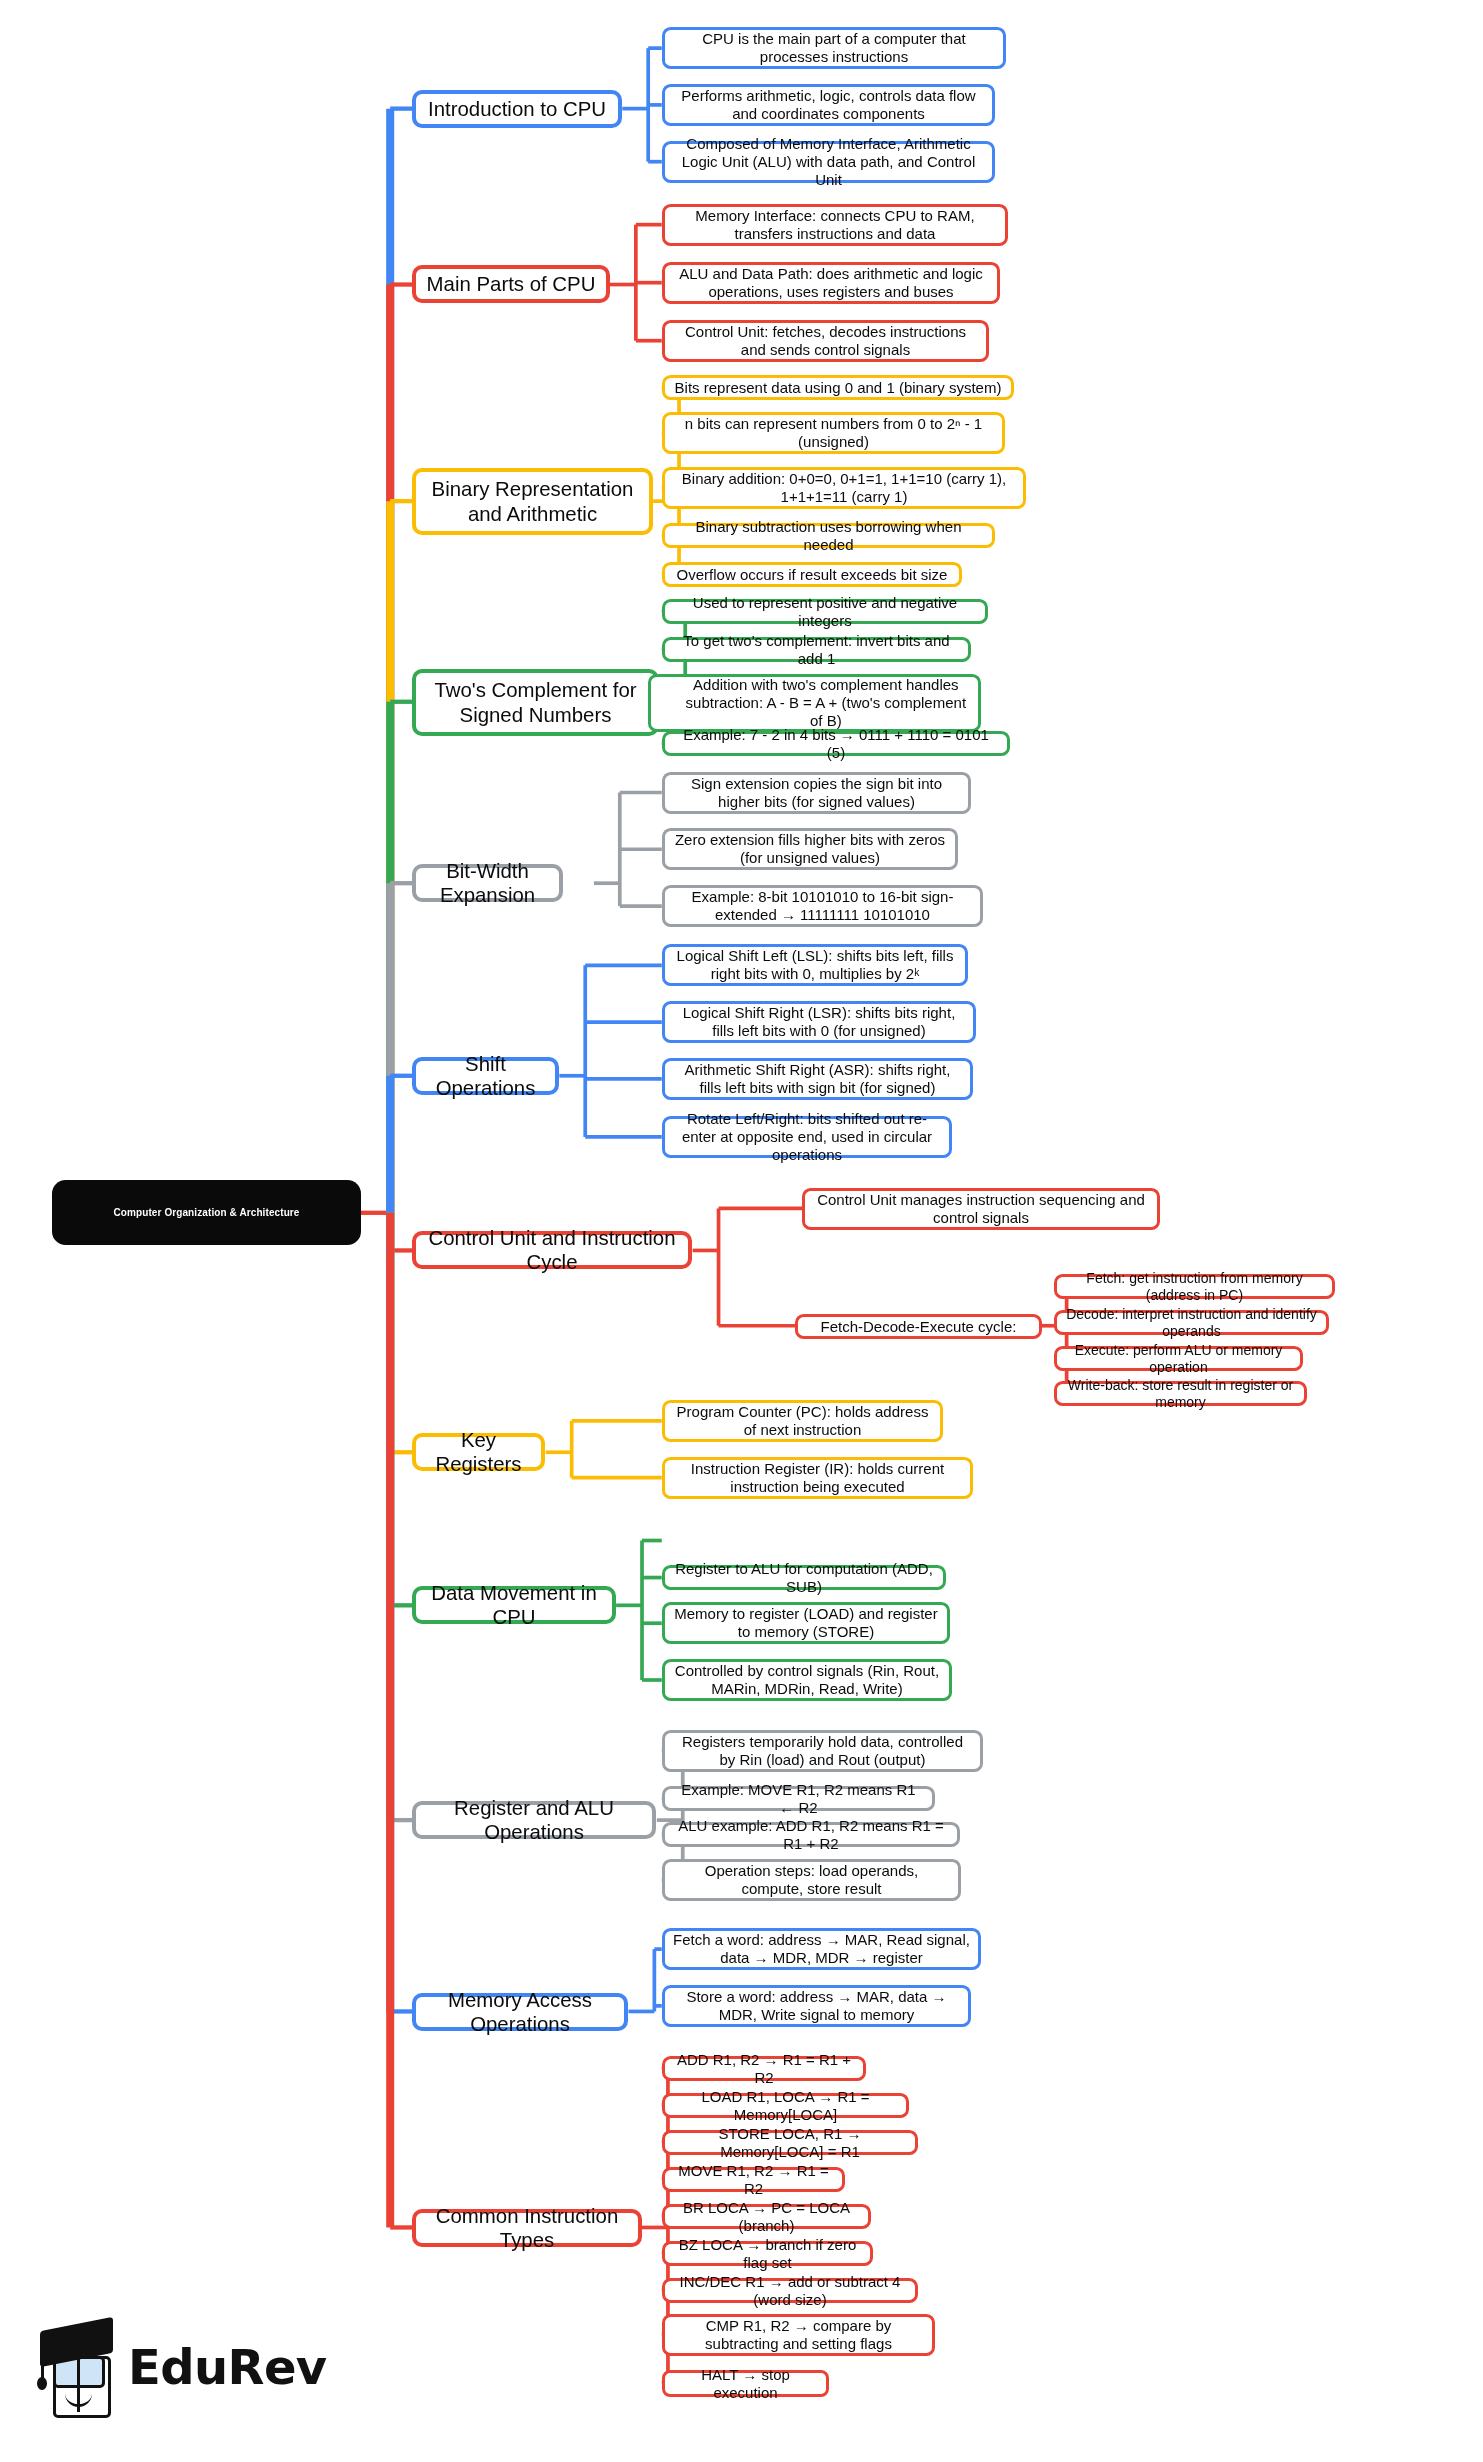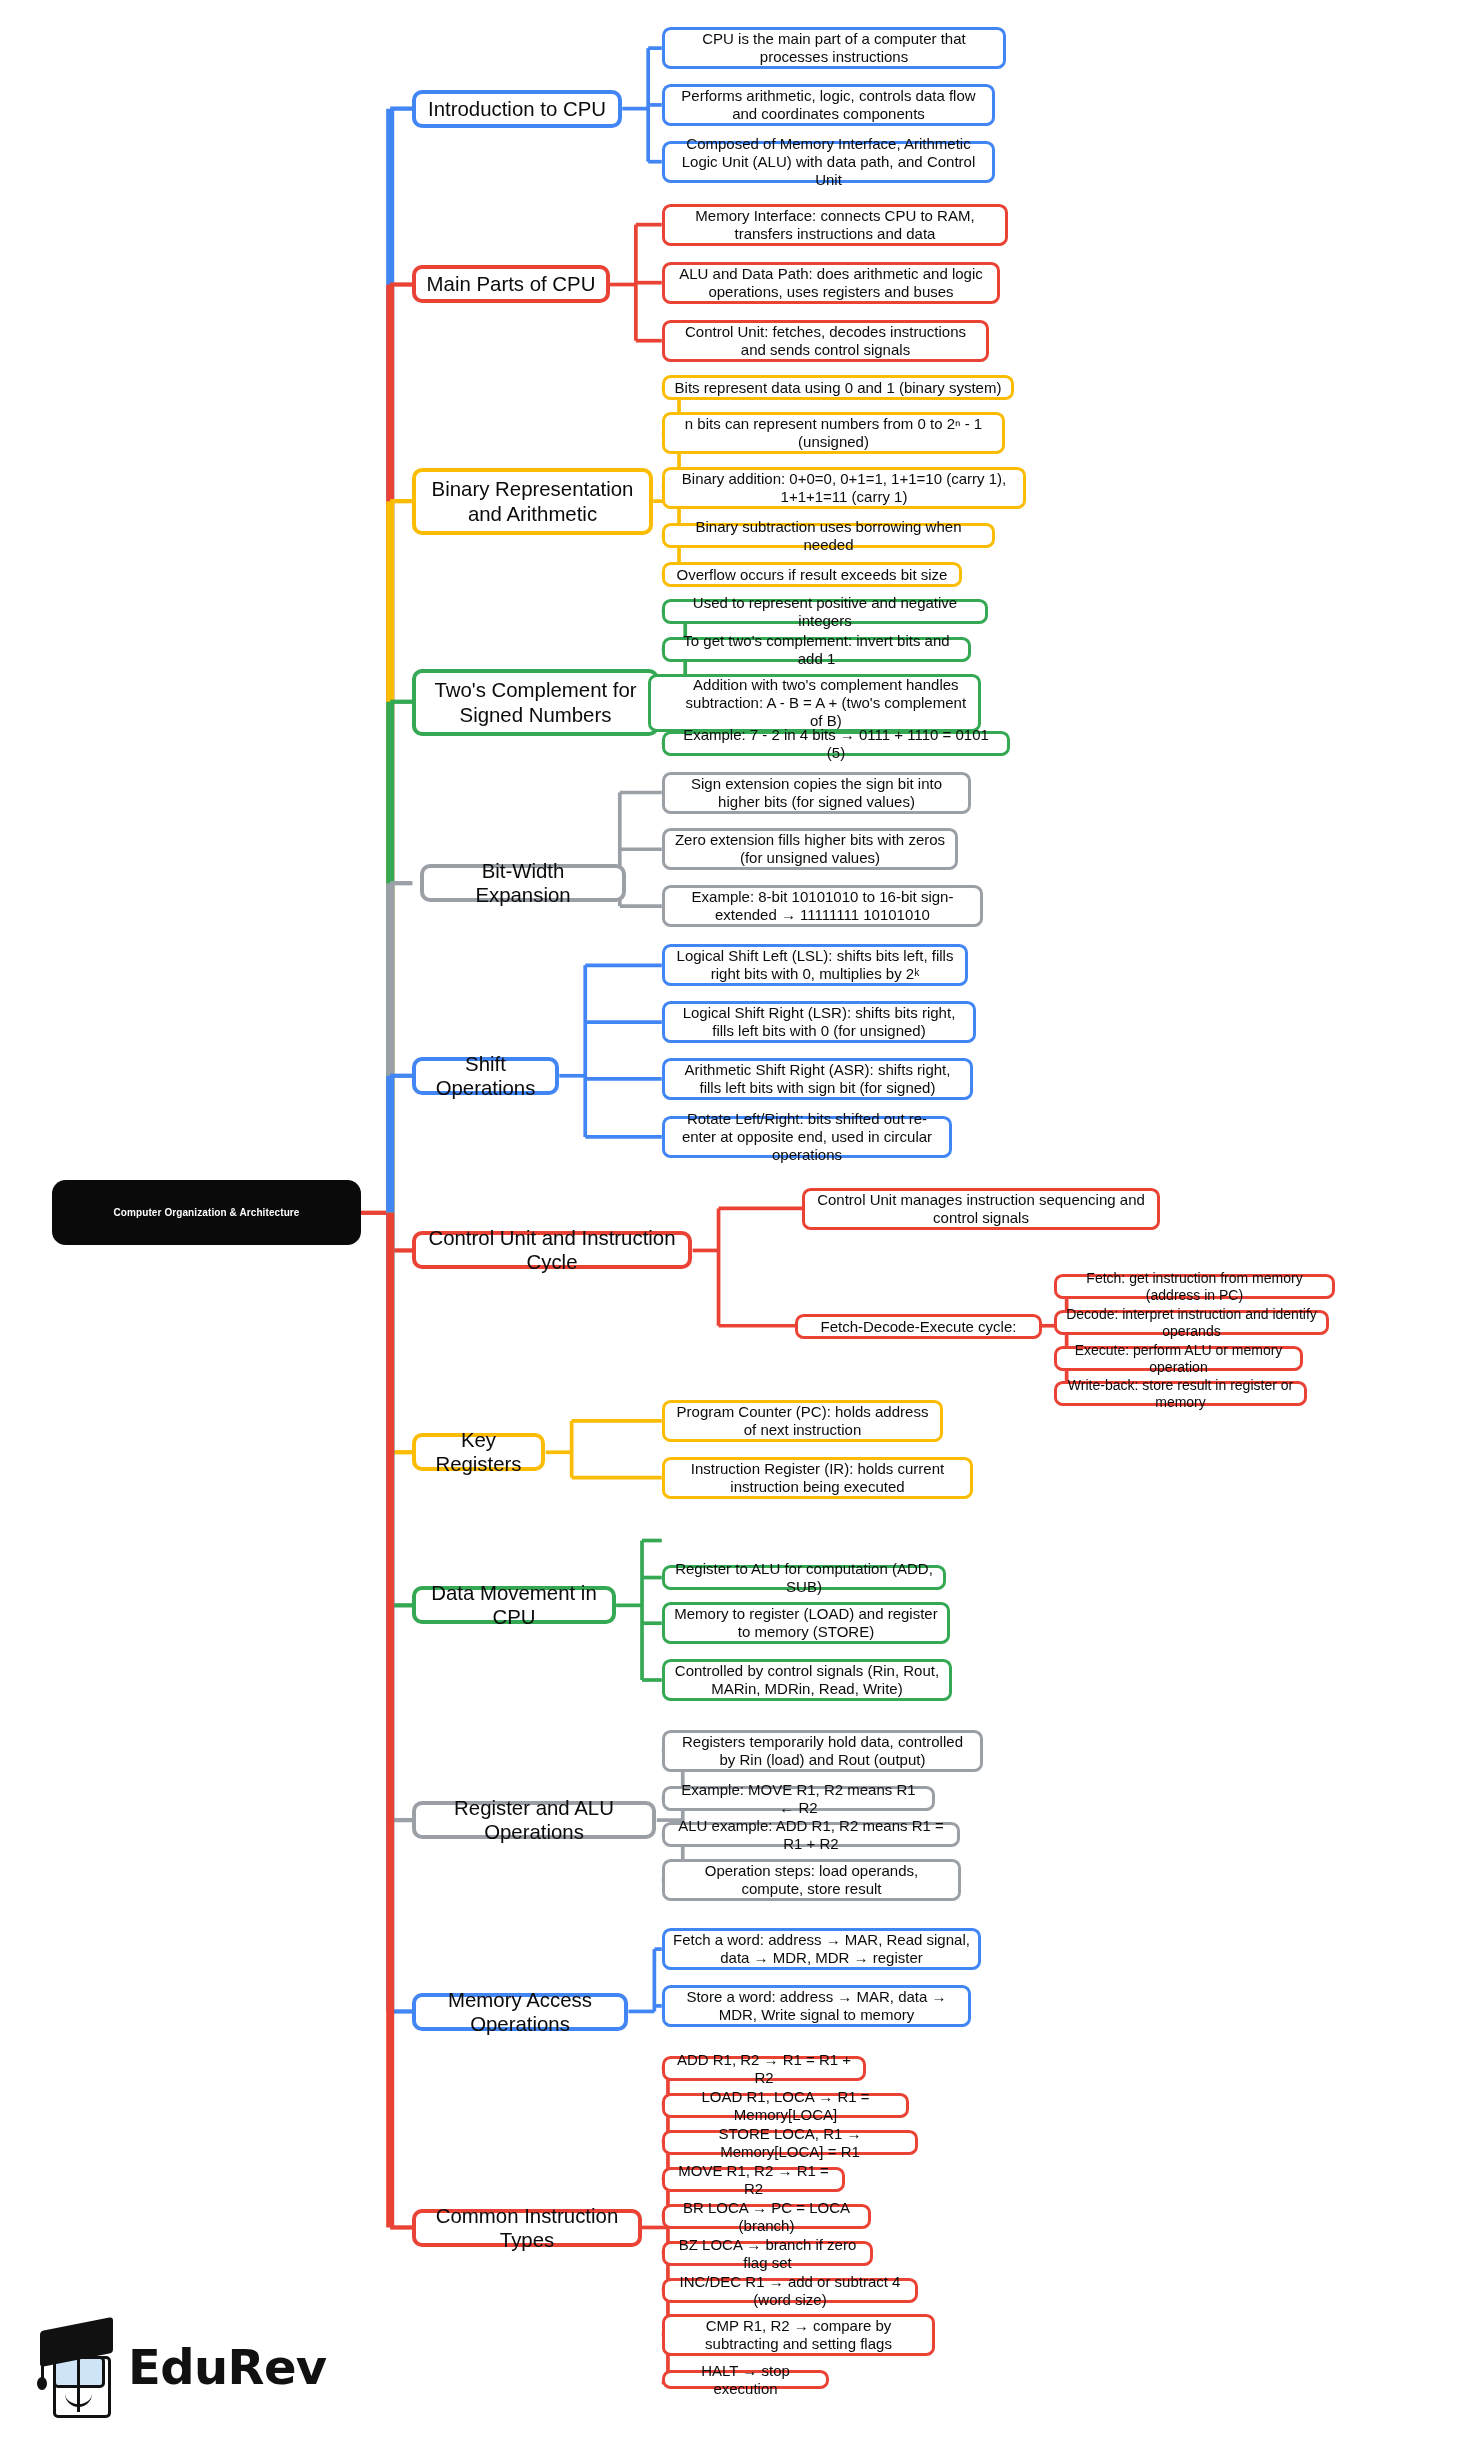--- a/index.html
+++ b/index.html
@@ -211,21 +211,21 @@
       </div>
       <div class="node lvl2 c-green" style="left: 662px; top: 637px; width: 309px; height: 25px;">
         <span>To get two's complement: invert bits and add 1</span>
       </div>
       <div class="node lvl2 c-green" style="left: 648px; top: 674px; width: 333px; height: 58px; padding-left: 30px;">
         <span>Addition with two's complement handles subtraction: A - B = A + (two's complement of B)</span>
       </div>
       <div class="node lvl2 c-green" style="left: 662px; top: 731px; width: 348px; height: 25px;">
         <span>Example: 7 - 2 in 4 bits → 0111 + 1110 = 0101 (5)</span>
       </div>
-      <div class="node lvl1 c-gray" style="left: 412px; top: 864px; width: 206px; height: 38px; margin-left: 8px;">
+      <div class="node lvl1 c-gray" style="left: 412px; top: 864px; width: 151px; height: 38px;">
         <span>Bit-Width Expansion</span>
       </div>
       <div class="node lvl2 c-gray" style="left: 662px; top: 772px; width: 309px; height: 42px;">
         <span>Sign extension copies the sign bit into higher bits (for signed values)</span>
       </div>
       <div class="node lvl2 c-gray" style="left: 662px; top: 828px; width: 296px; height: 42px;">
         <span>Zero extension fills higher bits with zeros (for unsigned values)</span>
       </div>
       <div class="node lvl2 c-gray" style="left: 662px; top: 885px; width: 321px; height: 42px;">
         <span>Example: 8-bit 10101010 to 16-bit sign-extended → 11111111 10101010</span>
@@ -334,21 +334,21 @@
       </div>
       <div class="node lvl2 c-red" style="left: 662px; top: 2241px; width: 211px; height: 25px;">
         <span>BZ LOCA → branch if zero flag set</span>
       </div>
       <div class="node lvl2 c-red" style="left: 662px; top: 2278px; width: 256px; height: 25px;">
         <span>INC/DEC R1 → add or subtract 4 (word size)</span>
       </div>
       <div class="node lvl2 c-red" style="left: 662px; top: 2314px; width: 273px; height: 42px;">
         <span>CMP R1, R2 → compare by subtracting and setting flags</span>
       </div>
-      <div class="node lvl2 c-red" style="left: 662px; top: 2370px; width: 167px; height: 19px;">
+      <div class="node lvl2 c-red" style="left: 662px; top: 2370px; width: 167px; height: 27px; border-radius: 8px;">
         <span>HALT → stop execution</span>
       </div>
     </div>
 
   <div id="logo">
     <div class="mark">
       <div class="lg-body"></div>
       <div class="lg-face"></div>
       <div class="lg-eye l"></div>
       <div class="lg-eye r"></div>

